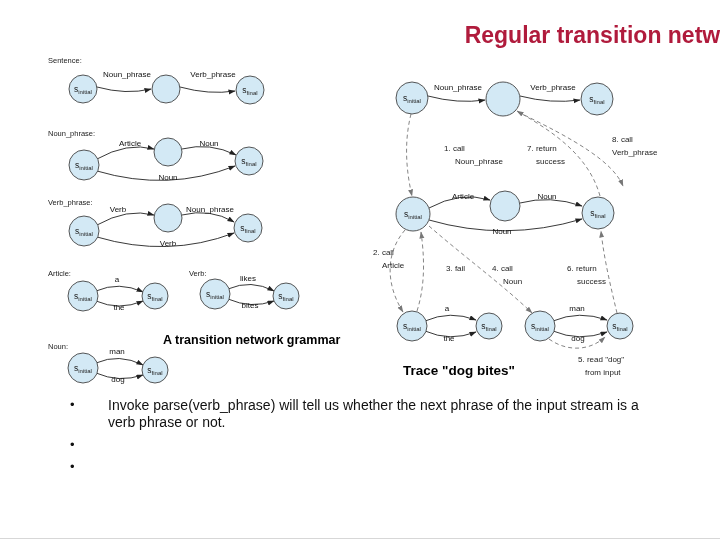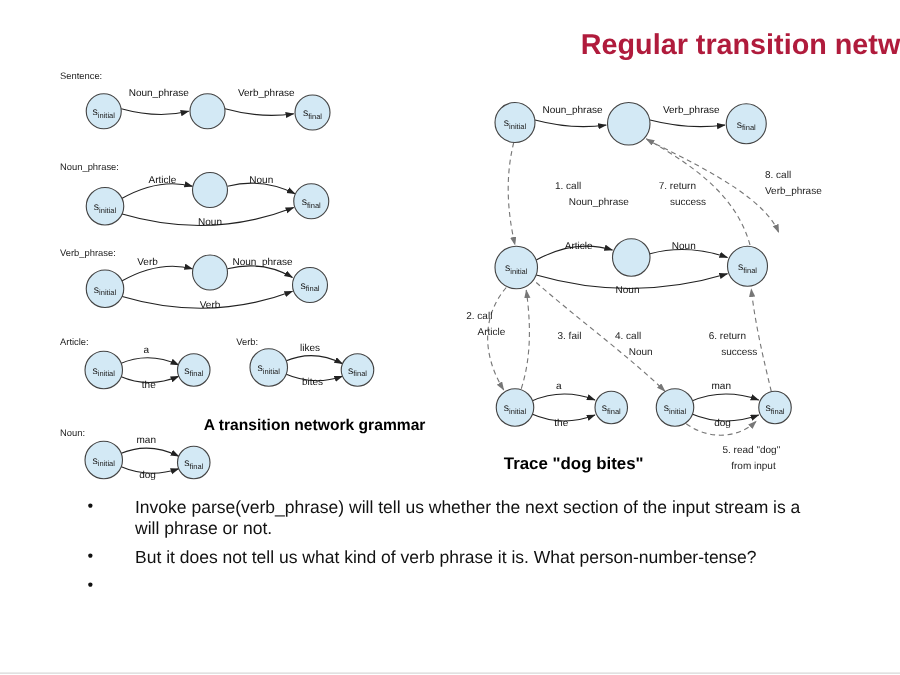--- a/index.html
+++ b/index.html
@@ -207,25 +207,24 @@
       <text class="steplabel" x="612" y="142">8. call</text>
       <text class="steplabel" x="612" y="155">Verb_phrase</text>
     </g>
 
     <text class="cap-trace" x="403" y="375">Trace "dog bites"</text>
   </svg>
 
   <ul class="bullets">
     <li>
       <span class="dot">•</span>
-      <span class="btxt">Invoke parse(verb_phrase) will tell us whether the next section of the input stream is a will phrase or not.</span>
+      <span class="btxt">Invoke parse(verb_phrase) will tell us whether the next phrase of the input stream is a verb phrase or not.</span>
     </li>
     <li>
       <span class="dot">•</span>
-      <span class="btxt">But it does not tell us what kind of verb phrase it is. What person-number-tense?</span>
     </li>
     <li>
       <span class="dot">•</span>
     </li>
   </ul>
 
   <div class="bottom-rule"></div>
 </div>
 
 </body></html>

